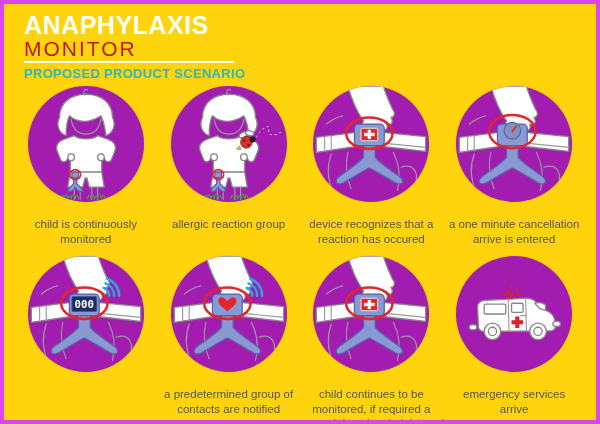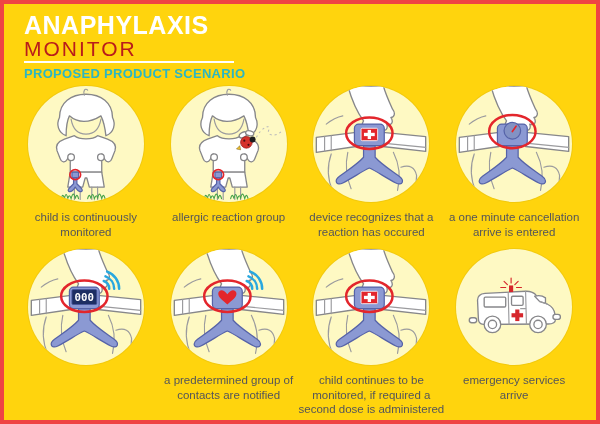--- a/index.html
+++ b/index.html
@@ -1,40 +1,40 @@
 <!DOCTYPE html>
 <html><head>
 <meta charset="utf-8">
 <style>
   html,body { margin:0; padding:0; background:#2b2b2b; }
   .frame {
     width:600px; height:424px; box-sizing:border-box;
-    background:#FFD40D; border:4px solid #ef4444; overflow:hidden;
+    background:#FFD40D; border:4px solid #d946ef; overflow:hidden;
     font-family:"Liberation Sans", sans-serif;
   }
   
   .header { padding:8px 0 0 20px; }
   .title { font-size:25px; font-weight:bold; color:#FFFFFF; letter-spacing:.5px; line-height:1.04; }
   .subtitle { font-size:21px; font-weight:normal; color:#b91c1c; letter-spacing:2px; line-height:1.05; }
   .rule { width:210px; border-bottom:2px solid #FFFFFF; margin:1px 0 3px 0; }
   .tagline { font-size:13px; font-weight:bold; color:#2CB6C3; letter-spacing:.3px; }
   
   .grid {
     margin-top:5px; padding:0 13px;
     display:grid; grid-template-columns:repeat(4,1fr);
     column-gap:5px; row-gap:10px;
   }
   figure.step { margin:0; display:flex; flex-direction:column; align-items:center; min-width:0; }
   .circle {
-    width:116px; height:116px; border-radius:50%; background:#fef9c3;
+    width:116px; height:116px; border-radius:50%; background:#a21caf;
     overflow:hidden; box-shadow:0 0 0 1px rgba(0,0,0,.05);
   }
   .circle svg { width:100%; height:100%; display:block; }
   figcaption.caption {
-    margin-top:8px; width:146px; font-size:11.5px; line-height:1.26;
+    margin-top:15px; width:146px; font-size:11.5px; line-height:1.26;
     color:#54555A; text-align:center;
   }
   figcaption.narrow { width:112px; }
   
   .ln   { fill:#fff; stroke:#87878A; stroke-width:1.6; stroke-linejoin:round; }
   .ln2  { fill:none; stroke:#9B9B9E; stroke-width:1.4; stroke-linecap:round; }
   .blue { fill:#8B99D3; stroke:#5663A8; stroke-width:1.5; stroke-linejoin:round; }
   .red-ring    { fill:none; stroke:#E3262C; stroke-width:3; }
   .red-ring-sm { fill:none; stroke:#E3262C; stroke-width:2; }
   .sig   { fill:none; stroke:#29A8DF; stroke-width:3; stroke-linecap:round; }

